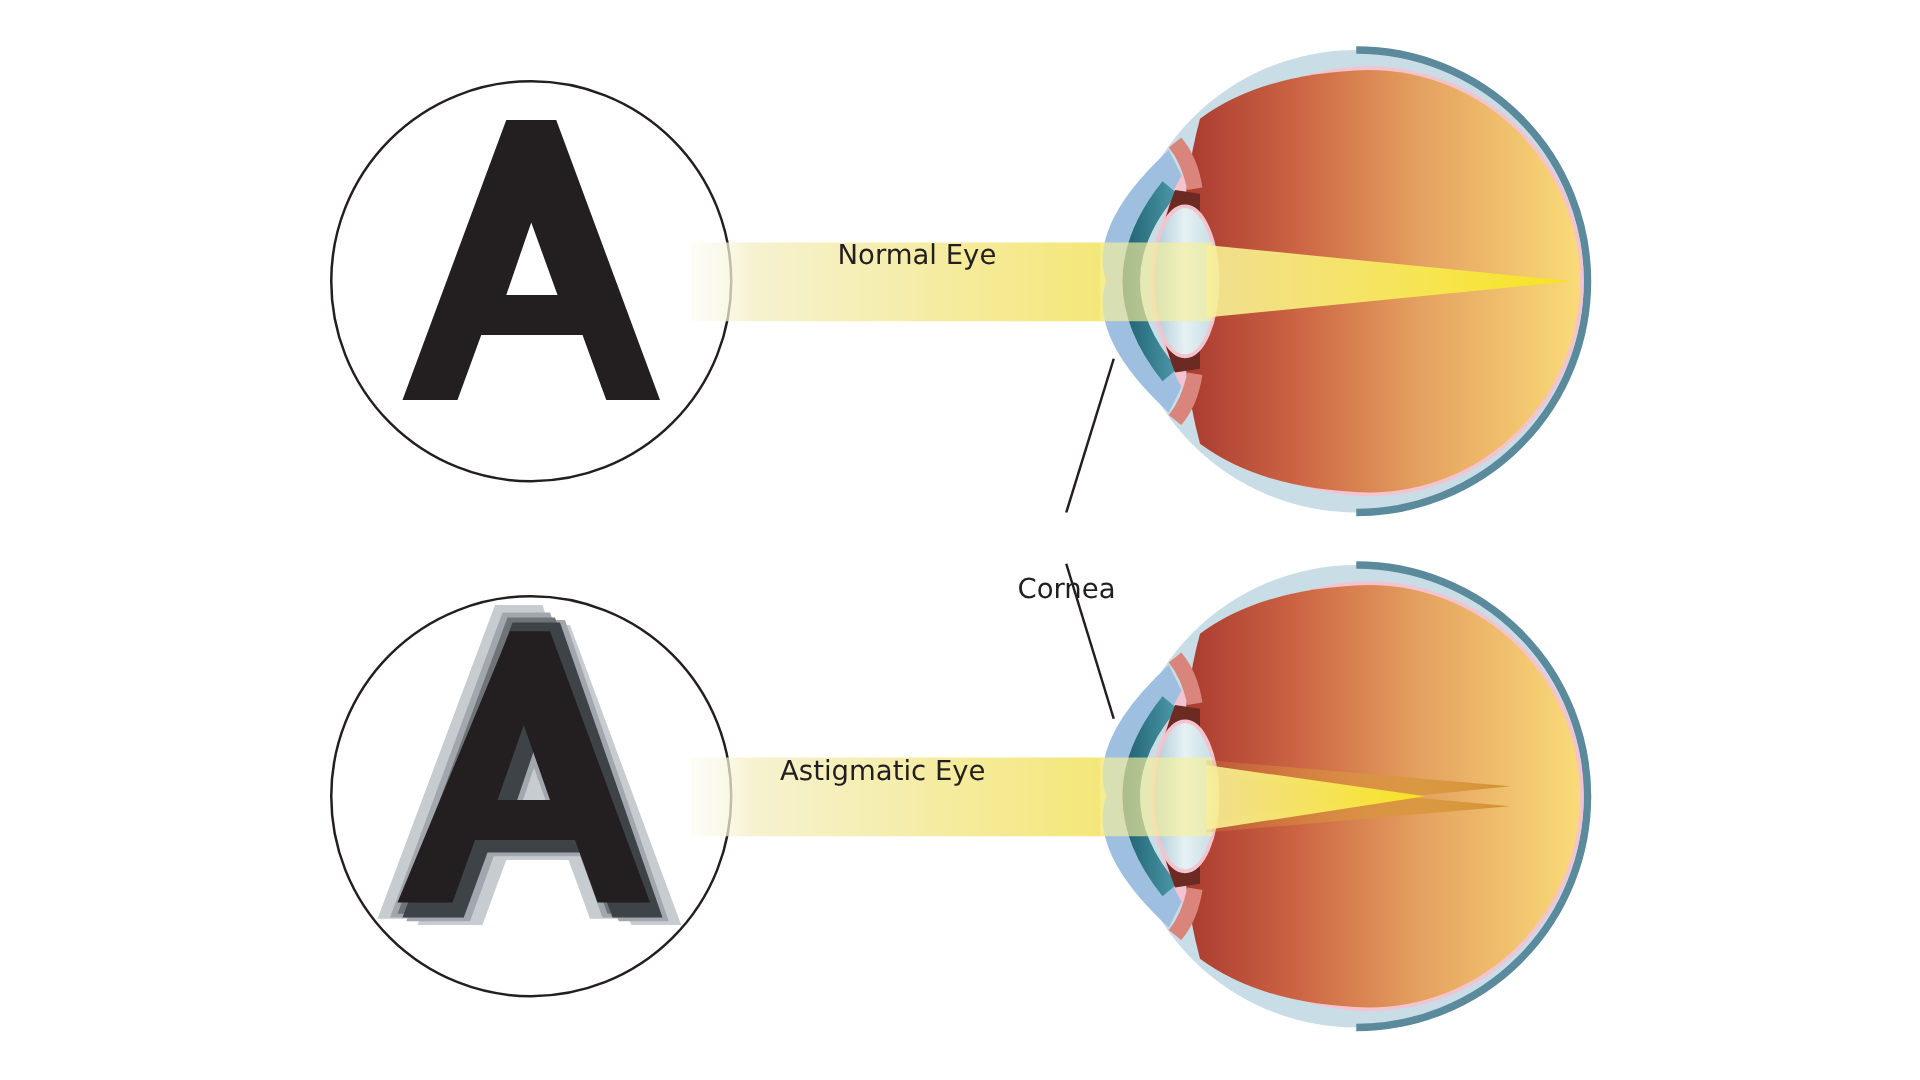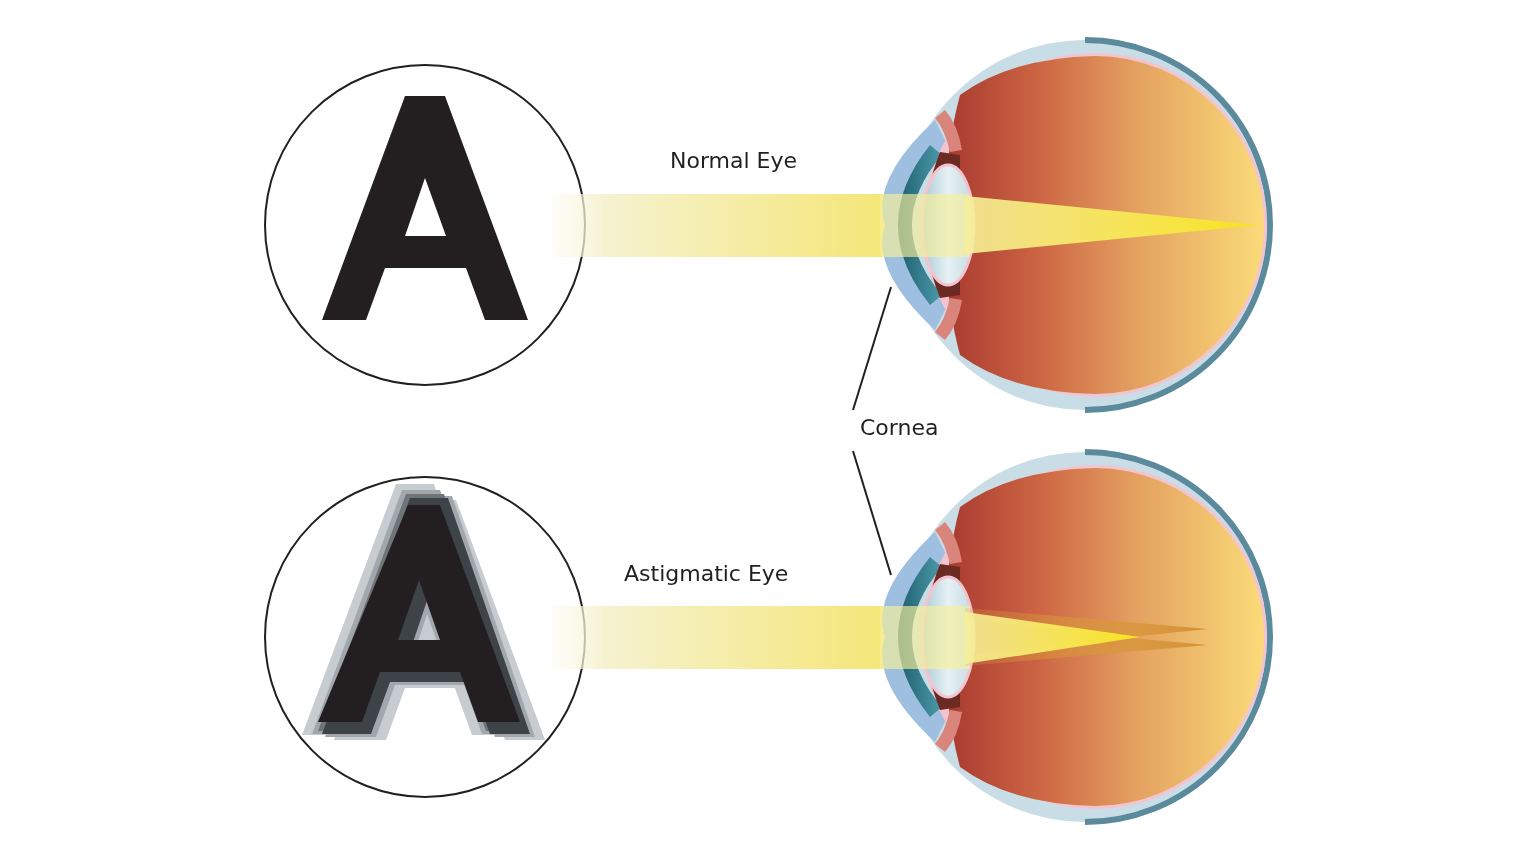--- a/index.html
+++ b/index.html
@@ -1,18 +1,18 @@
 <!DOCTYPE html>
 <html><head>
 <meta charset="utf-8">
 <style>
   html,body{margin:0;padding:0;background:#ffffff;}
   body{width:1536px;height:864px;overflow:hidden;position:relative;font-family:"DejaVu Sans","Liberation Sans",sans-serif;}
   #diagram{position:absolute;left:0;top:0;width:1536px;height:864px;}
-  .label{position:absolute;color:#231f20;font-size:22px;white-space:nowrap;font-family:"DejaVu Sans","Liberation Sans",sans-serif;}
+  .label{position:absolute;color:#231f20;font-size:22px;white-space:nowrap;font-family:"DejaVu Sans","Liberation Sans",sans-serif;margin-top:44px;}
 </style>
 </head>
 <body>
 
 <svg id="diagram" width="1536" height="864" viewBox="0 0 1536 864" xmlns="http://www.w3.org/2000/svg">
   <defs>
     <linearGradient id="interior" x1="0" y1="0" x2="1" y2="0">
       <stop offset="0" stop-color="#a8392f"></stop>
       <stop offset="0.3" stop-color="#cd6644"></stop>
       <stop offset="0.6" stop-color="#e4a160"></stop>
@@ -102,13 +102,13 @@
     <polygon points="965,666 1208,645 1120,637 965,656" fill="url(#beamSplit)"></polygon>
     <polygon points="965,612 1140,637 965,664" fill="url(#beamEye)"></polygon>
   </g>
 
   <line x1="891" y1="287" x2="853" y2="410" stroke="#231f20" stroke-width="2"></line>
   <line x1="853" y1="451" x2="891" y2="575" stroke="#231f20" stroke-width="2"></line>
 </svg>
 
 <div class="label" style="left:670px;top:148px;">Normal Eye</div>
 <div class="label" style="left:624px;top:561px;">Astigmatic Eye</div>
-<div class="label" style="left:860px;top:415px;">Cornea</div>
+<div class="label" style="left:814px;top:415px;">Cornea</div>
 
 </body></html>

